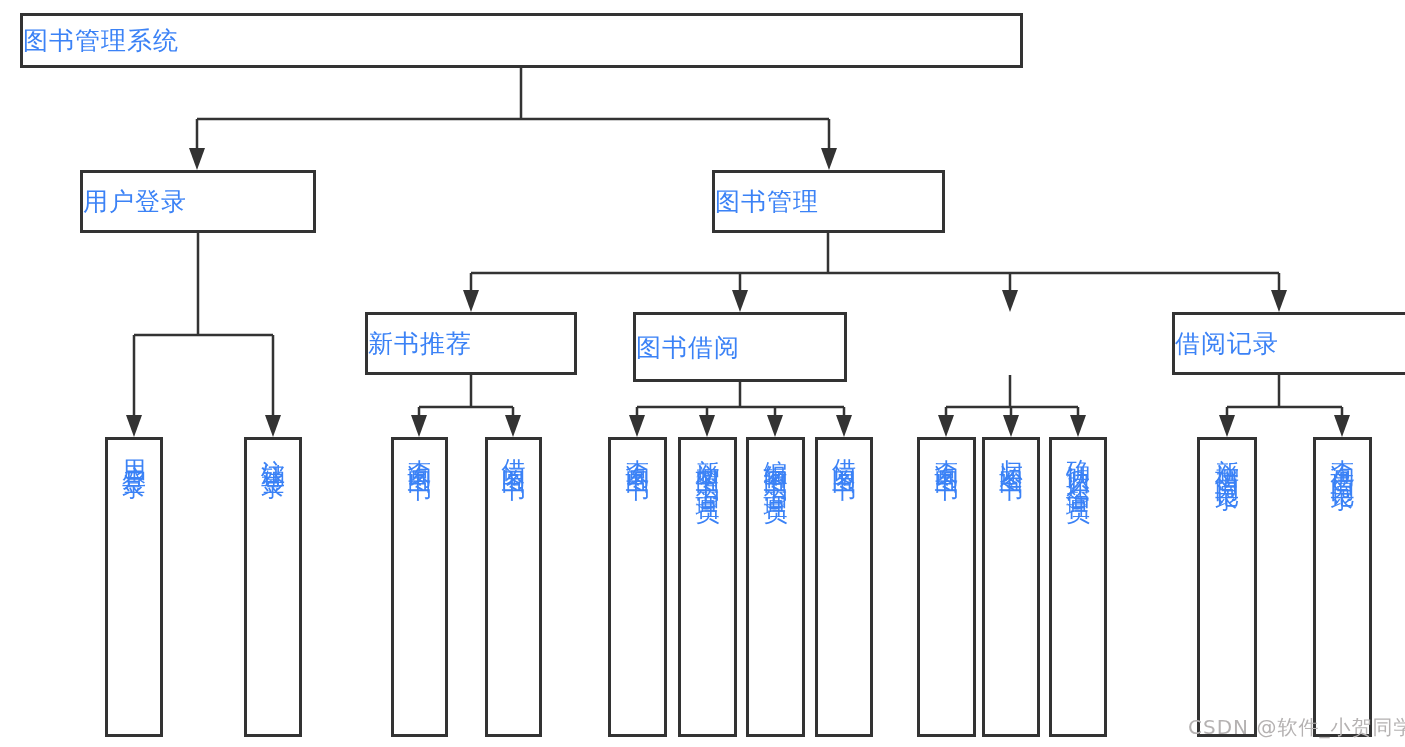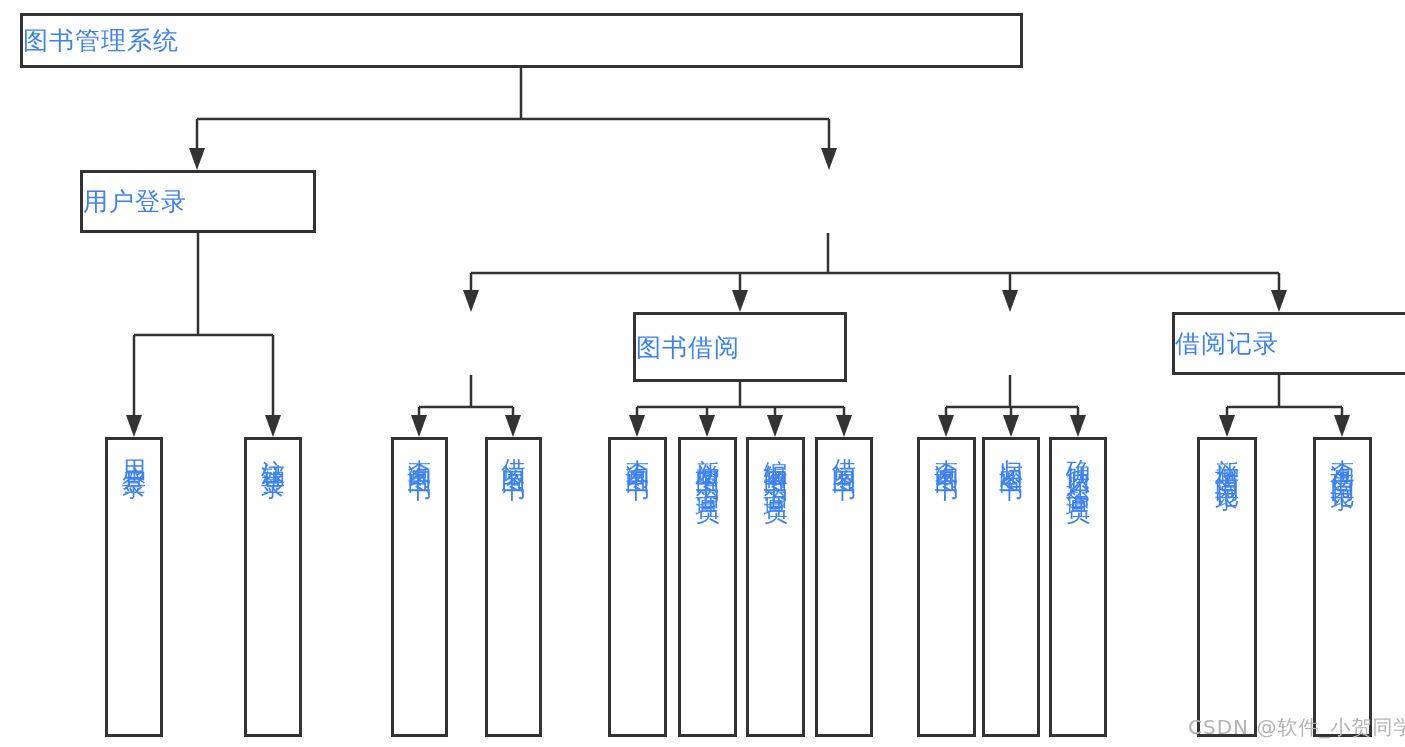--- a/index.html
+++ b/index.html
@@ -133,21 +133,27 @@
     </g>
   </svg>
 
   <div class="node h-node" id="node-root">
     <span>图书管理系统</span>
   </div>
 
   <div class="node h-node" id="node-user-login">
     <span>用户登录</span>
   </div>
-
+  <div class="node h-node" id="node-book-mgmt">
+    <span>图书管理</span>
+  </div>
+
+  <div class="node h-node" id="node-new-book">
+    <span>新书推荐</span>
+  </div>
   <div class="node h-node" id="node-book-borrow">
     <span>图书借阅</span>
   </div>
   <div class="node h-node" id="node-records">
     <span>借阅记录</span>
   </div>
 
   <div class="node v-node leaf" id="leaf-login">
     <span>用户登录</span>
   </div>

